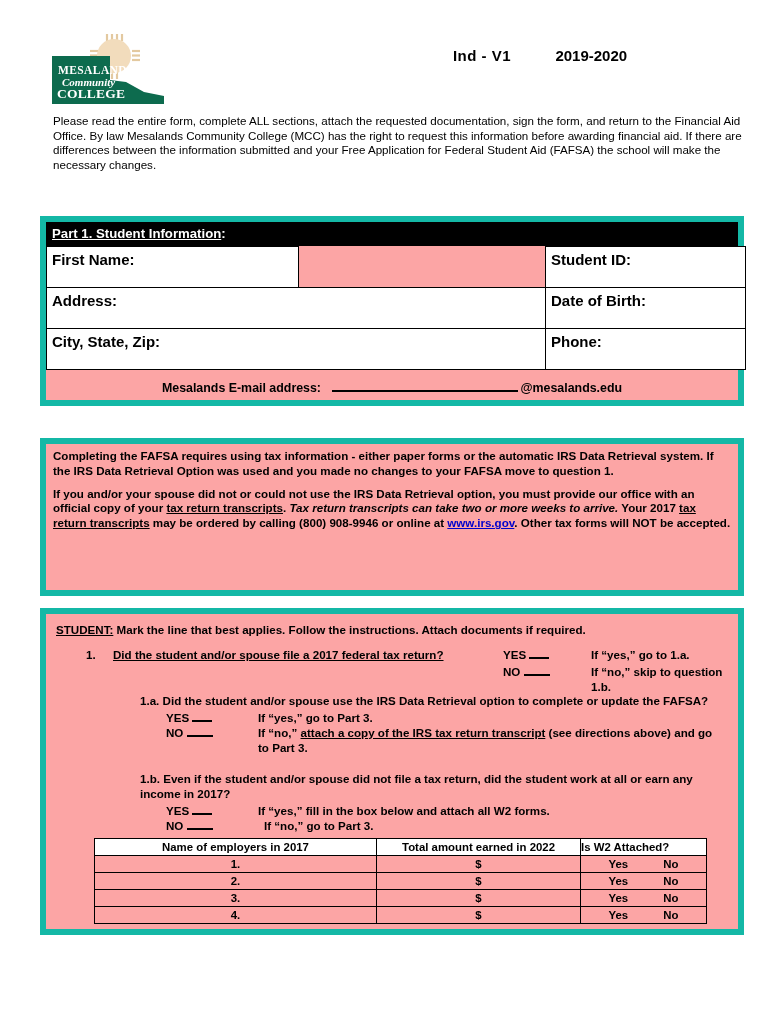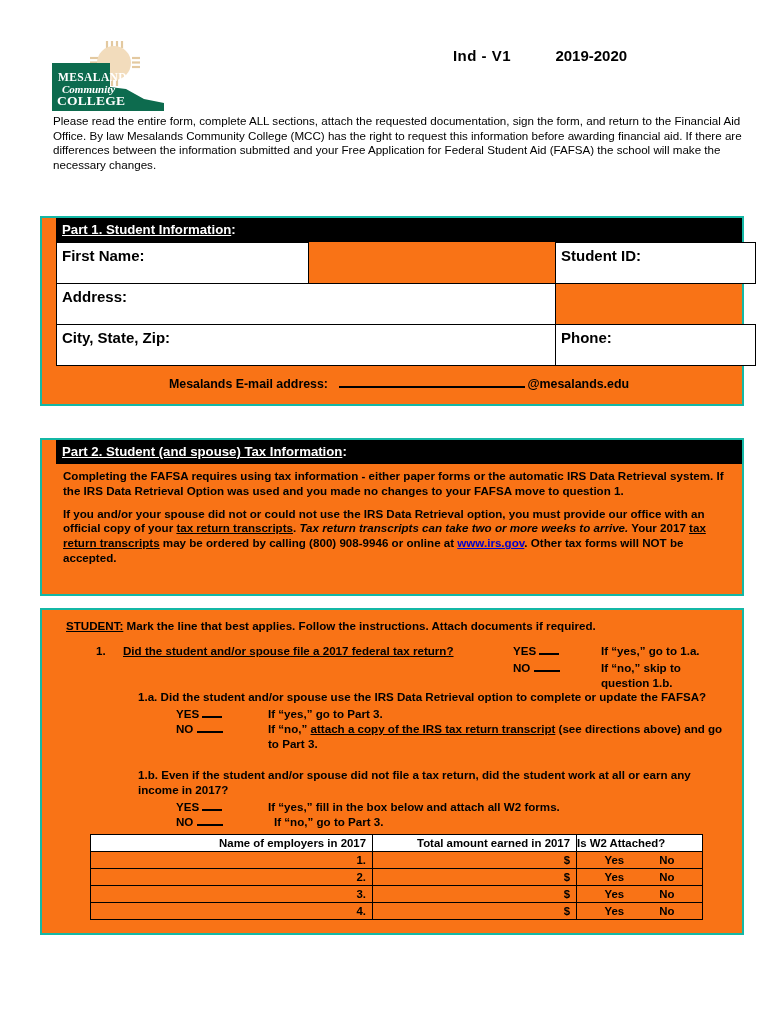--- a/index.html
+++ b/index.html
@@ -27,21 +27,21 @@
 
   
   .header {
     position: absolute;
     left: 0; top: 18px;
     width: 770px;
     height: 92px;
   }
   .logo-wrap {
     position: absolute;
-    left: 48px; top: 21px;
+    left: 48px; top: 14px;
     width: 132px; height: 78px;
   }
   .title-block {
     position: absolute;
     left: 330px; top: 14px;
     width: 420px;
     text-align: center;
   }
   .doc-title {
     font-size: 15.5px;
@@ -69,23 +69,22 @@
   .intro .bold-italic {
     font-weight: bold;
     font-style: italic;
     display: block;
     margin-top: 1px;
   }
 
   
   .box {
     position: absolute;
-    border: 2px solid #14b8a6;
-    background: #f97316;
-    padding-left: 14px;
+    border: 6px solid #14b8a6;
+    background: #fca5a5;
   }
   .bar {
     background: #000000;
     color: #ffffff;
     font-weight: bold;
     font-size: 13.2px;
     padding: 3px 6px 4px 6px;
     line-height: 17px;
   }
   .bar u { text-decoration: underline; }
@@ -154,21 +153,21 @@
   .q1 .yes { position: absolute; left: 417px; top: 0; }
   .q1 .no { position: absolute; left: 417px; top: 17px; }
   .q1 .ins1 { position: absolute; left: 505px; top: 0; }
   .q1 .ins2 { position: absolute; left: 505px; top: 17px; }
 
   .qsub {
     position: relative;
     margin-left: 72px;
     margin-bottom: 10px;
   }
-  .qsub .head { margin-bottom: 2px; }
+  .qsub .head { margin-bottom: 2px; margin-left: 12px; }
   .qsub .opt-row { position: relative; height: 15px; }
   .qsub .opt-row.tall { height: 30px; }
   .qsub .opt { position: absolute; left: 38px; }
   .qsub .opt-txt { position: absolute; left: 130px; }
   .qsub .cont { position: absolute; left: 130px; top: 15px; }
 
   
   .w2-wrap {
     position: absolute;
     left: 48px; top: 224px;
@@ -178,21 +177,21 @@
     border-collapse: collapse;
     width: 612px;
     font-size: 11.4px;
     font-weight: bold;
     table-layout: fixed;
   }
   table.w2 th, table.w2 td {
     border: 1px solid #000000;
     padding: 2px 6px;
     height: 17px;
-    text-align: right;
+    text-align: center;
     font-weight: bold;
   }
   table.w2 thead th { background: #ffffff; }
   table.w2 col.c1 { width: 282px; }
   table.w2 col.c2 { width: 204px; }
   table.w2 col.c3 { width: 126px; }
   table.w2 td.yn, table.w2 th.yn { text-align: left; padding: 2px 0; }
   .yn-inner { display: flex; justify-content: space-around; padding: 0 10px; }
 
   .blank-line {
@@ -265,39 +264,39 @@
       <div class="cell" style="left:0; top:0; width:253px; height:42px;">
         <span>First Name:</span>
       </div>
       <div class="cell" style="left:499px; top:0; width:201px; height:42px;">
         <span>Student ID:</span>
       </div>
 
       <div class="cell" style="left:0; top:41px; width:500px; height:42px;">
         <span>Address:</span>
       </div>
+      <div class="cell" style="left:499px; top:41px; width:201px; height:42px;">
+        <span>Date of Birth:</span>
+      </div>
 
       <div class="cell" style="left:0; top:82px; width:500px; height:42px;">
         <span>City, State, Zip:</span>
       </div>
       <div class="cell" style="left:499px; top:82px; width:201px; height:42px;">
         <span>Phone:</span>
       </div>
 
       <div class="email-row">
         <span>Mesalands E-mail address:</span>
         <span class="blank-line" style="width:186px; margin:0 2px 0 8px;"></span><span>@mesalands.edu</span>
       </div>
     </div>
   </div>
 
   <div class="box" id="part2">
-    <div class="bar">
-      <u>Part 2.  Student (and spouse) Tax Information</u><span>:</span>
-    </div>
 
     <div class="p2-body">
       <p>Completing the FAFSA requires using tax information - either paper forms or the automatic IRS Data Retrieval system.  If the IRS Data Retrieval Option was used and you made no changes to your FAFSA move to question 1.</p>
 
 
       <p>
         <span>If you and/or your spouse did not or could not use the IRS Data Retrieval option, you must provide our office with an official copy of your </span><span class="uline">tax return transcripts</span><span>.  </span><span class="ital">Tax return transcripts can take two or more weeks to arrive.</span><span> Your 2017 </span><span class="uline">tax return transcripts</span><span> may be ordered by calling (800) 908-9946 or online at </span><a class="link" href="#">www.irs.gov</a><span>.  Other tax forms will NOT be accepted.</span>
       </p>
     </div>
   </div>
@@ -367,21 +366,21 @@
     <div class="w2-wrap">
       <table class="w2">
         <colgroup>
             <col class="c1">
             <col class="c2">
             <col class="c3">
           </colgroup>
         <thead>
           <tr>
             <th>Name of employers in 2017</th>
-            <th>Total amount earned in 2017</th>
+            <th>Total amount earned in 2022</th>
             <th class="yn">Is W2 Attached?</th>
           </tr>
         </thead>
         <tbody>
           <tr>
             <td>1.</td>
             <td>$</td>
             <td class="yn">
               <span class="yn-inner">
                 <span>Yes</span>

